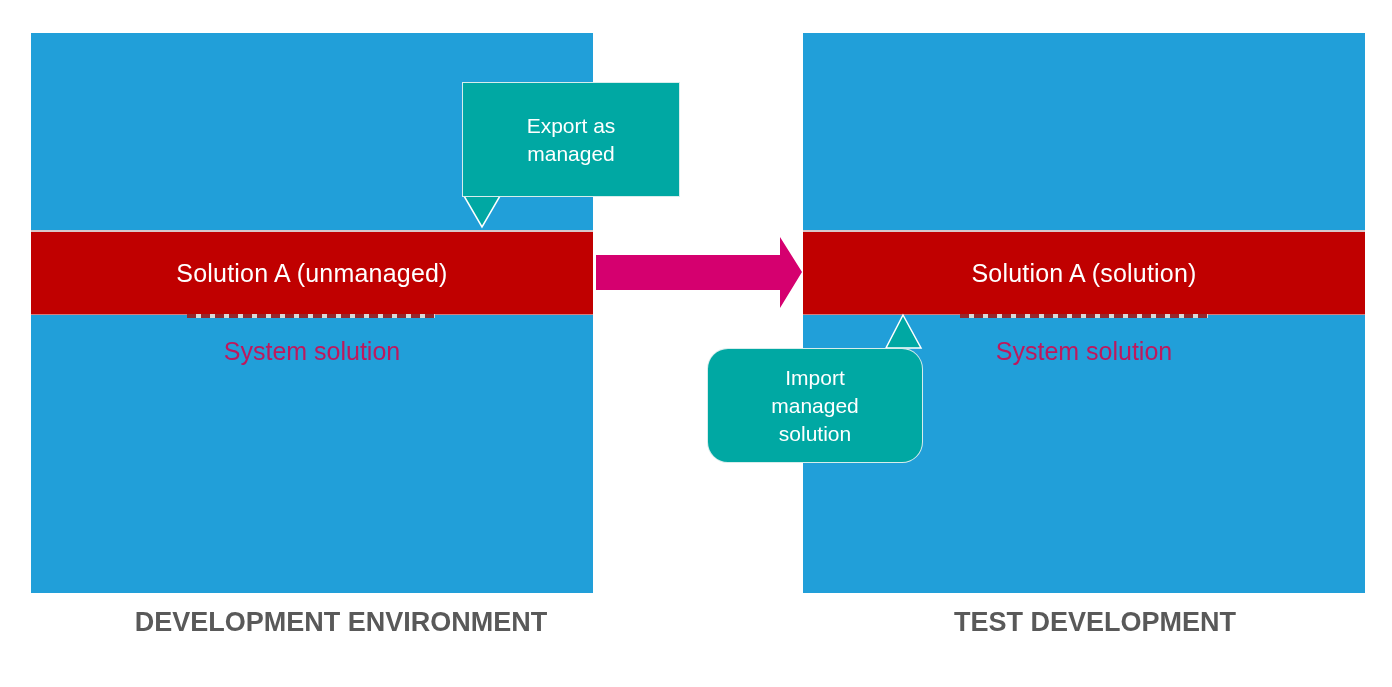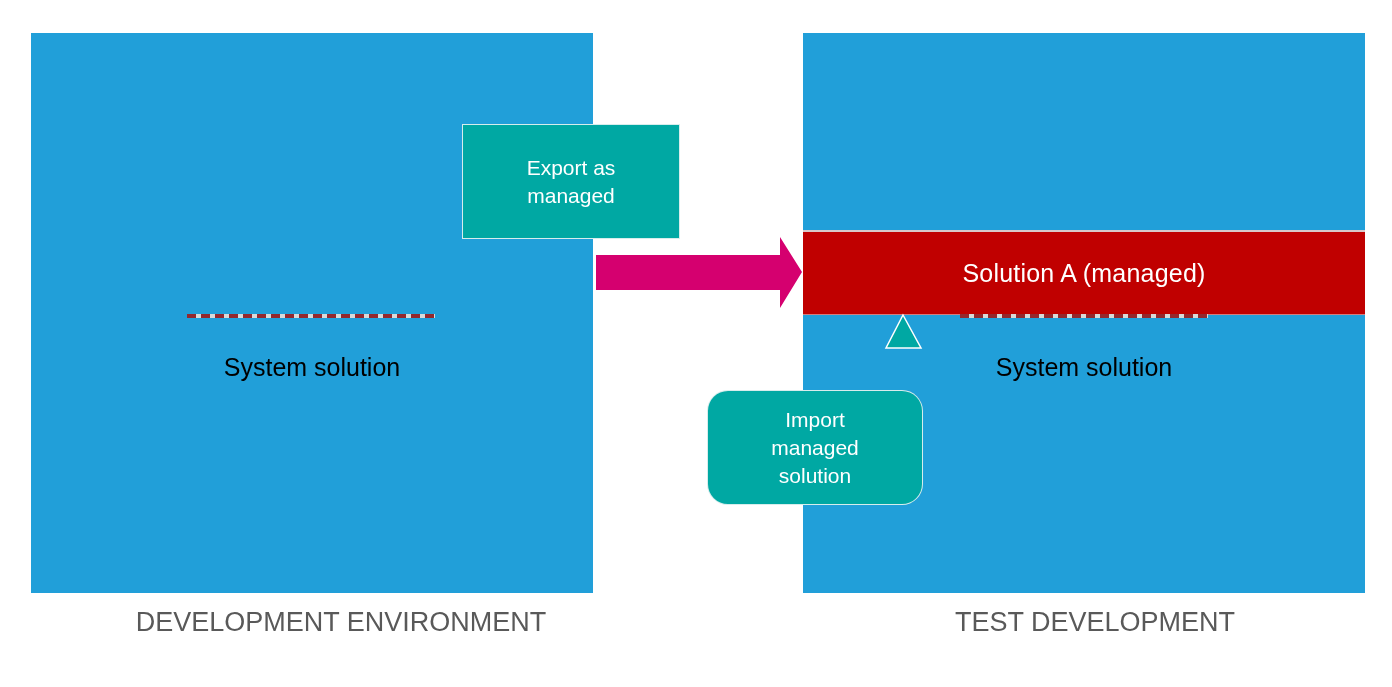--- a/index.html
+++ b/index.html
@@ -26,68 +26,71 @@
   .band-label{
     color:#ffffff;font-size:25px;font-weight:400;letter-spacing:0.2px;
   }
   .dashline{
     position:absolute;top:314px;width:248px;height:4px;z-index:3;
     background:repeating-linear-gradient(90deg, var(--dash_dark) 0px, var(--dash_dark) 9px, var(--dash_light) 9px, var(--dash_light) 14px);
   }
   .dash-dev{left:187px;}
   .dash-test{left:960px;}
   .syslabel{
-    position:absolute;top:352px;width:562px;z-index:2;
-    text-align:center;color:#000000;font-size:25px;line-height:30px;font-weight:400;
+    position:absolute;top:336px;width:562px;z-index:2;
+    text-align:center;color:#be185d;font-size:25px;line-height:30px;font-weight:400;
   }
   .sys-dev{left:31px;}
   .sys-test{left:803px;}
   .caption{
     position:absolute;top:606px;width:562px;z-index:2;
     text-align:center;color:var(--caption_gray);
-    font-size:27px;line-height:32px;font-weight:normal;letter-spacing:0px;
+    font-size:27px;line-height:32px;font-weight:bold;letter-spacing:0px;
   }
   .cap-dev{left:60px;}
   .cap-test{left:814px;}
   .arrow{
     position:absolute;left:596px;top:237px;width:206px;height:71px;z-index:3;
     background:var(--arrow_pink);
     clip-path:polygon(0px 18px, 184px 18px, 184px 0px, 206px 35px, 184px 71px, 184px 53px, 0px 53px);
   }
   .callout{
     position:absolute;width:218px;height:115px;z-index:5;
     background:var(--teal);
     border:1px solid rgba(238,244,244,0.9);
     box-sizing:border-box;
-    display:flex;align-items:center;justify-content:center;margin-top:42px;
+    display:flex;align-items:center;justify-content:center;
   }
   .callout-export{left:462px;top:82px;}
   .callout-import{left:707px;top:348px;width:216px;border-radius:21px;}
   .callout-text{
     display:block;width:124px;text-align:center;
     color:#ffffff;font-size:21px;line-height:28px;font-weight:400;
   }
   .tail{position:absolute;z-index:4;}
   .tail polygon{fill:var(--teal);stroke:#ffffff;stroke-width:1.5;}
   .tail-export{left:460px;top:195px;width:44px;height:34px;}
   .tail-import{left:881px;top:313px;width:44px;height:36px;}
 </style>
 </head>
 <body>
 
 <div class="canvas">
 
   <div class="envbox box-dev"></div>
+  <div class="band band-dev">
+    <span class="band-label">Solution A (unmanaged)</span>
+  </div>
   <div class="dashline dash-dev"></div>
   <div class="syslabel sys-dev">System solution</div>
   <div class="caption cap-dev">DEVELOPMENT ENVIRONMENT</div>
 
   <div class="envbox box-test"></div>
   <div class="band band-test">
-    <span class="band-label">Solution A (managed)</span>
+    <span class="band-label">Solution A (solution)</span>
   </div>
   <div class="dashline dash-test"></div>
   <div class="syslabel sys-test">System solution</div>
   <div class="caption cap-test">TEST DEVELOPMENT</div>
 
   <div class="arrow"></div>
 
   <svg class="tail tail-export" viewBox="0 0 44 34">
     <polygon points="4,1 40,1 22,32"></polygon>
   </svg>

